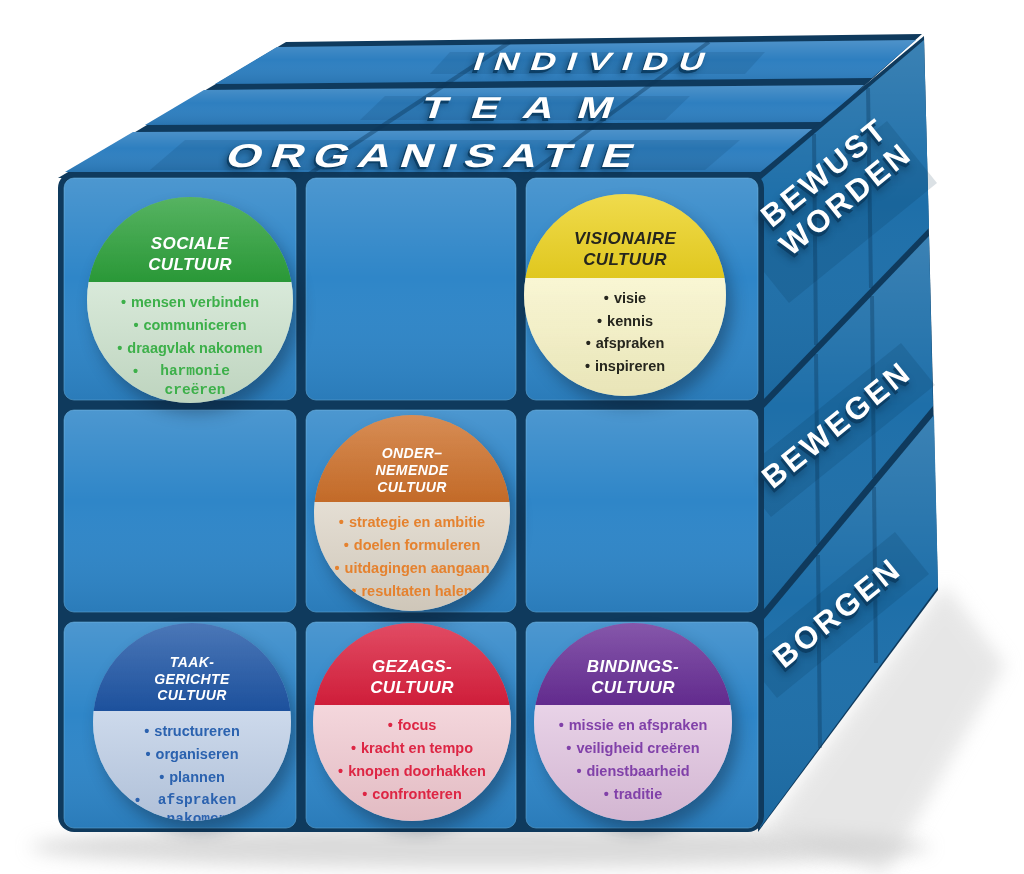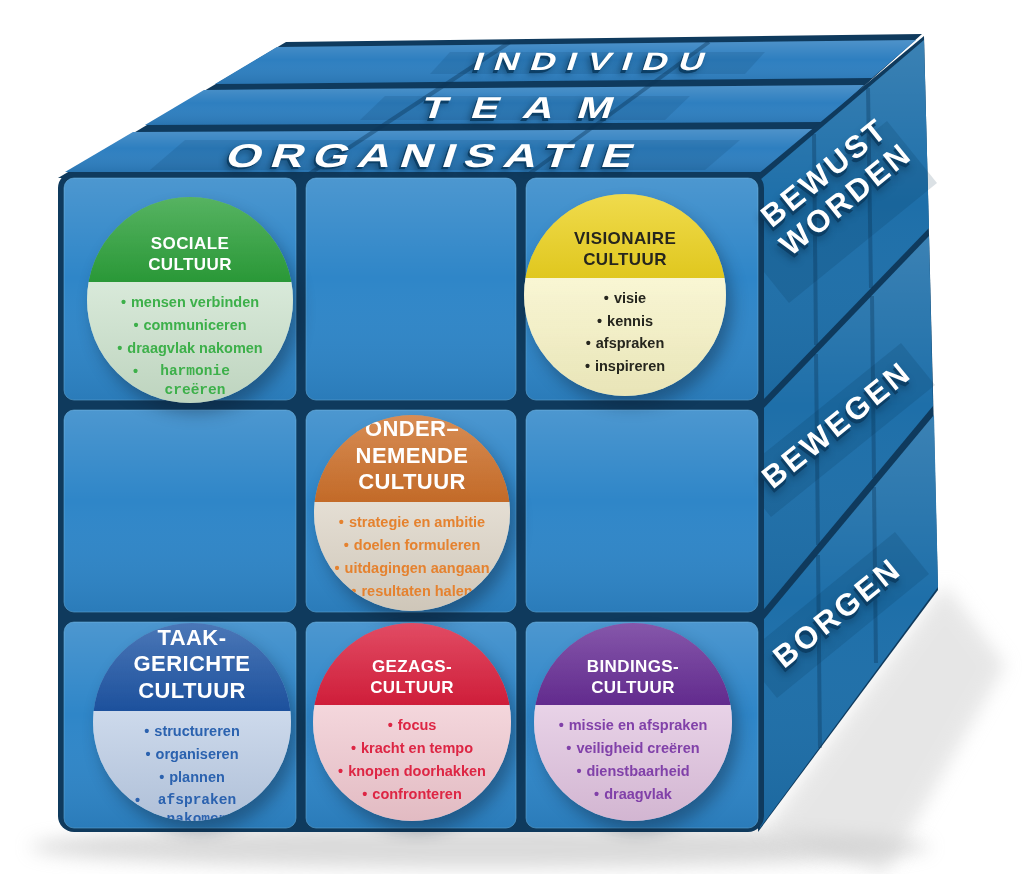--- a/index.html
+++ b/index.html
@@ -20,25 +20,25 @@
     text-shadow:-3px 3px 0 #0c3f66, -5px 5px 7px rgba(8,40,66,.5);}
   .lbl-bewust{left:728px;top:152px;width:215px;font-size:31px;}
   .lbl-bewegen{left:722px;top:408px;width:230px;font-size:31px;}
   .lbl-borgen{left:735px;top:596px;width:205px;font-size:31px;}
 
   
   .badge{position:absolute;border-radius:50%;overflow:hidden;
     box-shadow:6px 10px 16px rgba(10,30,50,.38), inset 0 -9px 14px rgba(255,255,255,.45), inset 0 5px 9px rgba(255,255,255,.22);}
   .badge .hd{background:linear-gradient(180deg, rgba(255,255,255,.20), rgba(0,0,0,.05)), var(--hdr);
     color:var(--htxt);display:flex;flex-direction:column;justify-content:flex-end;align-items:center;
-    padding-bottom:7px;font-weight:bold;}
+    padding-bottom:7px;font-weight:bold;font-style:italic;}
   .badge.t2 .hd{height:38%;}
   .badge.t3 .hd{height:41%;}
   .badge .tl{font-size:17px;line-height:1.22;letter-spacing:.4px;text-align:center;}
-  .badge.t3 .tl{font-size:22px;line-height:1.2;text-align:center;}
+  .badge.t3 .tl{font-size:14px;line-height:1.2;text-align:center;}
   .badge .bd{background:linear-gradient(180deg, rgba(255,255,255,.30), rgba(0,0,0,.06)), var(--bdy);
     height:62%;display:flex;flex-direction:column;align-items:center;padding:7px 16px 0;box-sizing:border-box;}
   .item{display:flex;align-items:flex-start;gap:5px;color:var(--txt);font-weight:bold;font-size:14.5px;
     line-height:1.3;text-align:center;margin-top:4px;}
   .item .blt{font-size:14.5px;}
   .item .itx.narrow{max-width:104px;display:inline-block;font-family:Liberation Mono, monospace;}
 </style>
 </head>
 <body>
 
@@ -280,18 +280,18 @@
       <div class="item">
           <span class="blt">•</span>
           <span class="itx">veiligheid creëren</span>
         </div>
       <div class="item">
           <span class="blt">•</span>
           <span class="itx">dienstbaarheid</span>
         </div>
       <div class="item">
           <span class="blt">•</span>
-          <span class="itx">draagvlak</span>
+          <span class="itx">traditie</span>
         </div>
     </div>
   </div>
 
 </div>
 
 </body></html>

